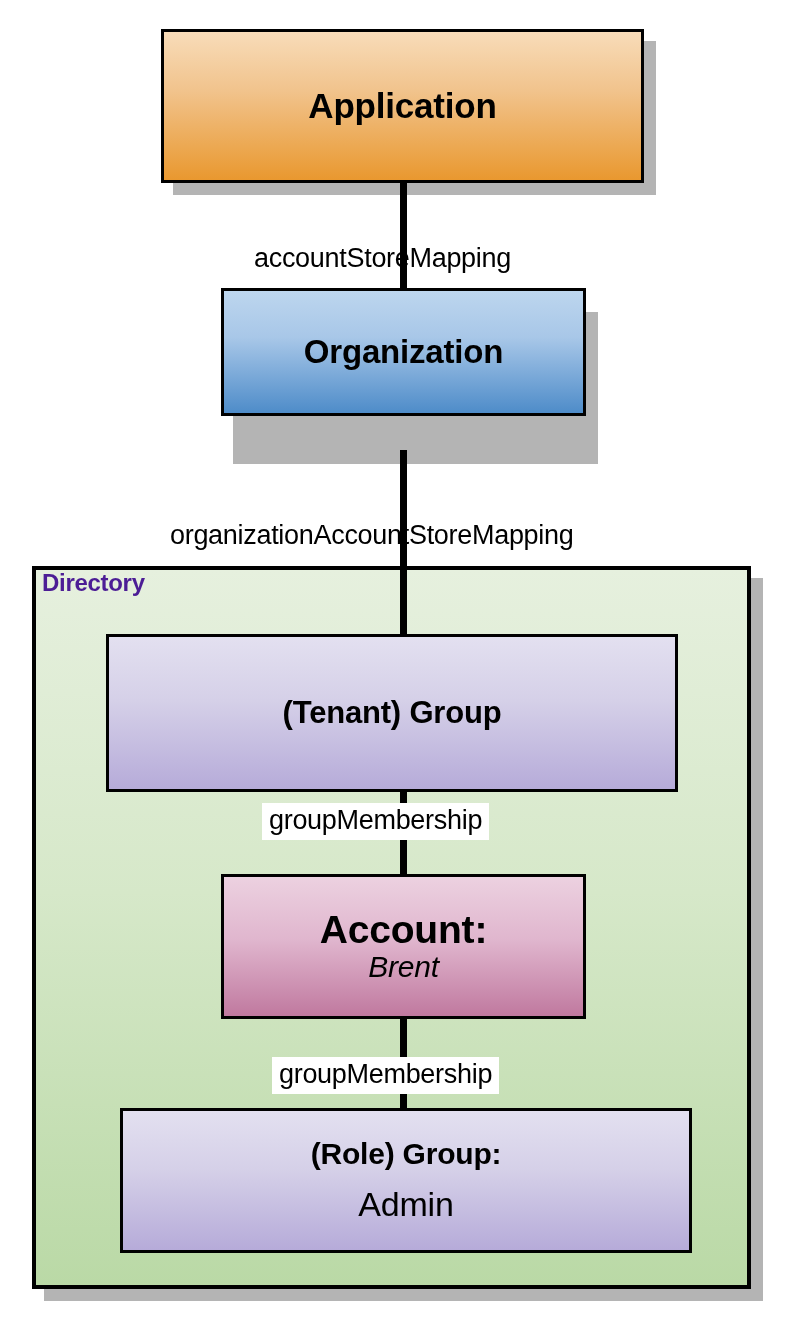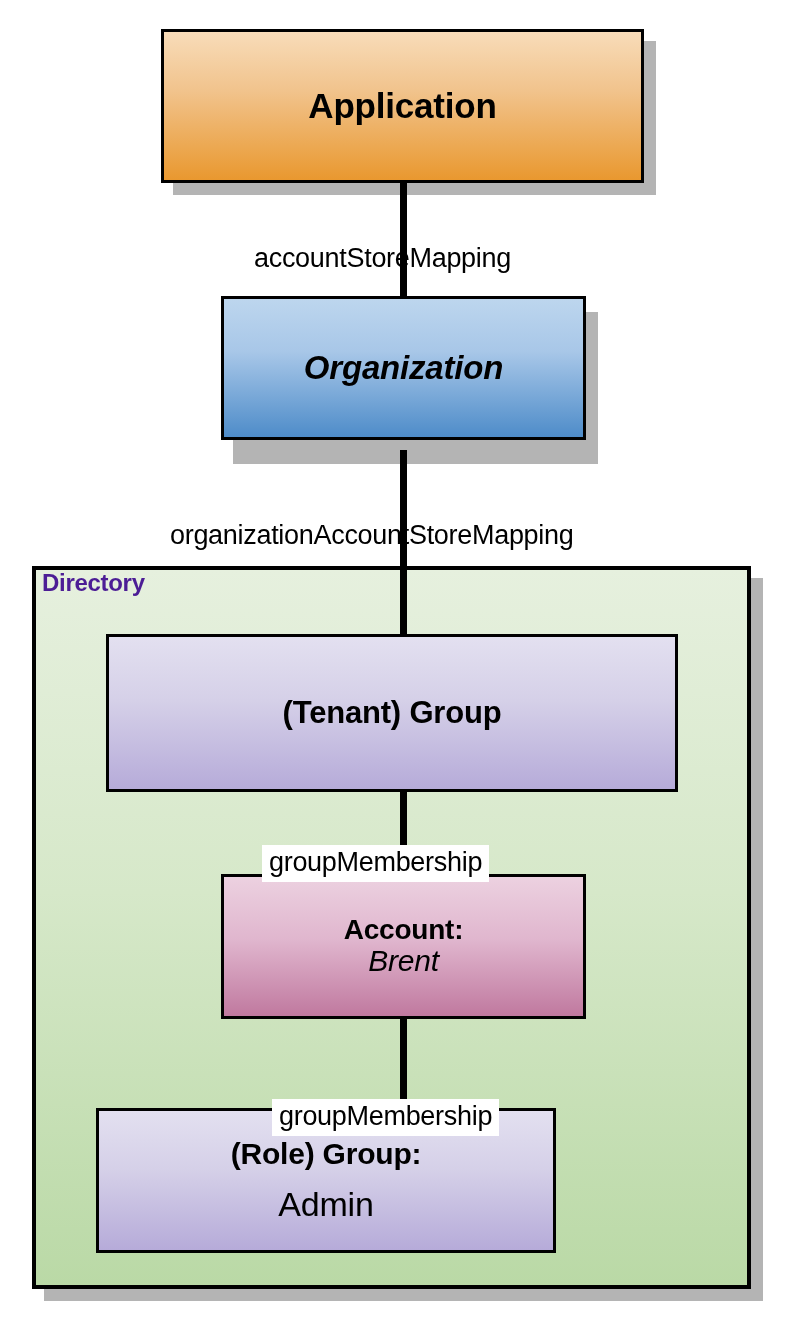--- a/index.html
+++ b/index.html
@@ -54,23 +54,22 @@
 
   
   #app-box {
     left: 161px; top: 29px; width: 483px; height: 154px;
     background: linear-gradient(to bottom, #f7d8b2 0%, #f3c895 32%, #eda köpek 0%);
     background: linear-gradient(to bottom, #f8dcb9 0%, #f1c38c 40%, #e9982f 100%);
   }
   #app-box .title { font-size: 35px; }
 
   #org-box {
-    left: 221px; top: 296px; width: 365px; height: 144px;
+    left: 221px; top: 288px; width: 365px; height: 128px;
     background: linear-gradient(to bottom, #bdd6ee 0%, #a8c7e8 38%, #4e8cc9 100%);
-    font-style: italic;
   }
   #org-box .title { font-size: 33px; }
 
   #directory-box {
     position: absolute;
     left: 32px; top: 566px; width: 719px; height: 723px;
     box-sizing: border-box;
     border: 4px solid #000000;
     background: linear-gradient(to bottom, #e6f0de 0%, #d6e8c9 45%, #bad9a6 100%);
     z-index: 2;
@@ -88,25 +87,25 @@
   #tenant-box {
     left: 106px; top: 634px; width: 572px; height: 158px;
     background: linear-gradient(to bottom, #e3e0f0 0%, #d5d0e8 42%, #b6abd9 100%);
   }
   #tenant-box .title { font-size: 31px; }
 
   #account-box {
     left: 221px; top: 874px; width: 365px; height: 145px;
     background: linear-gradient(to bottom, #ecd1e0 0%, #e0b6ce 45%, #c0799f 100%);
   }
-  #account-box .title    { font-size: 28px; }
+  #account-box .title    { font-size: 39px; }
   #account-box .subtitle { font-size: 30px; font-style: italic; }
 
   #role-box {
-    left: 96px; top: 1108px; width: 460px; height: 145px;
+    left: 120px; top: 1108px; width: 572px; height: 145px;
     background: linear-gradient(to bottom, #e3e0f0 0%, #d5d0e8 42%, #b6abd9 100%);
     gap: 16px;
   }
   #role-box .title    { font-size: 30px; }
   #role-box .subtitle { font-size: 34px; }
 
   
   .connector {
     position: absolute;
     width: 7px;
@@ -124,21 +123,20 @@
     letter-spacing: -0.3px;
     z-index: 7;
     text-align: left;
   }
   .edge-label.plain {
     background: transparent;
   }
   .edge-label.boxed {
     background: #ffffff;
     padding: 2px 7px 4px 7px;
-    margin-top: 42px;
   }
 </style>
 </head>
 <body>
 
 <div id="diagram">
 
   <div class="connector" style="top:182px; height:121px;"></div>
   <div class="connector" style="top:450px; height:188px;"></div>
   <div class="connector" style="top:753px; height:124px;"></div>

